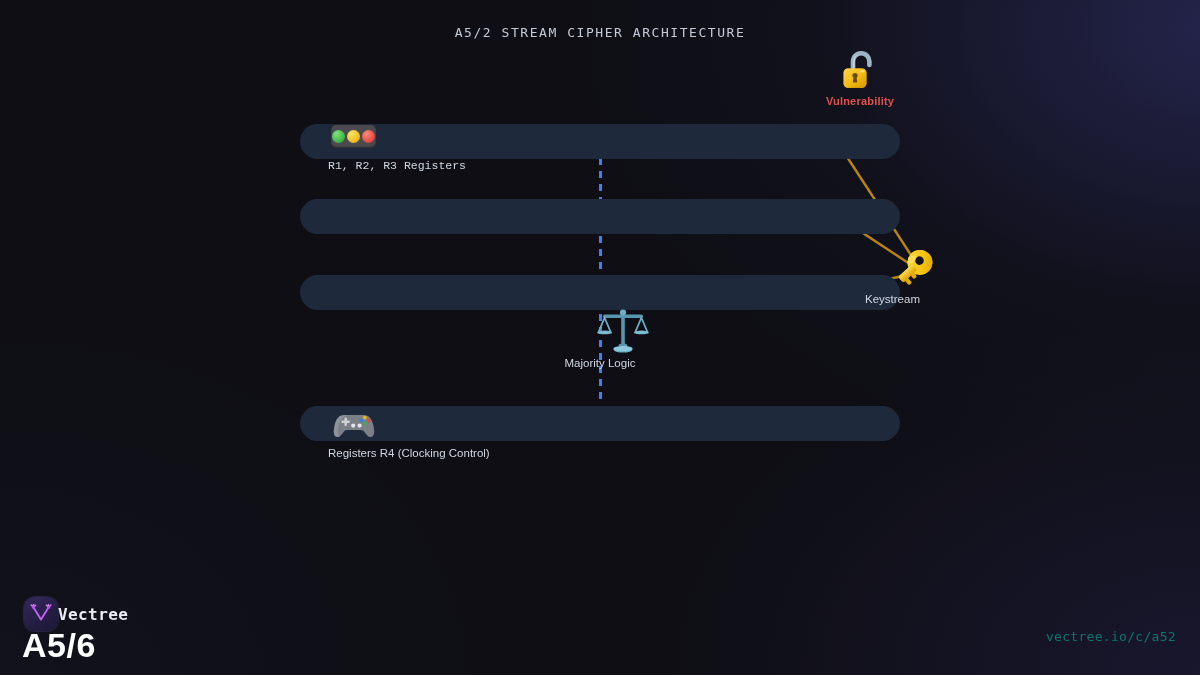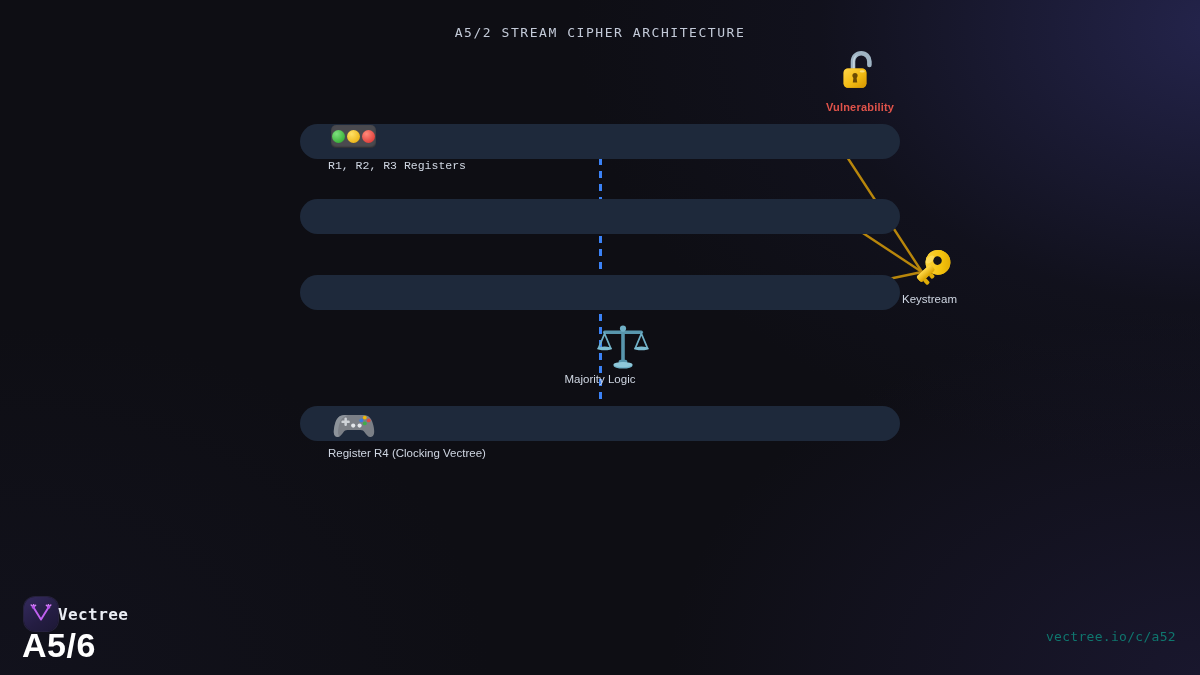--- a/index.html
+++ b/index.html
@@ -74,29 +74,29 @@
   #traffic-light-icon i {
     display:block; width:13px; height:13px; border-radius:50%;
   }
   #traffic-light-icon .tl-green  { background:radial-gradient(circle at 35% 30%, #7ee07e, #22a222); }
   #traffic-light-icon .tl-yellow { background:radial-gradient(circle at 35% 30%, #ffe066, #e8a900); }
   #traffic-light-icon .tl-red    { background:radial-gradient(circle at 35% 30%, #ff8a7a, #d62727); }
 
   
   #vulnerability-group { position:absolute; left:795px; top:48px; width:130px; text-align:center; }
   #vulnerability-label {
-    margin-top:8px; font-size:11px; font-weight:bold; color:#e0534a; letter-spacing:.2px;
-  }
-
-  
-  #keystream-group { position:absolute; left:865px; top:243px; width:92px; text-align:right; }
+    margin-top:2px; font-size:11px; font-weight:bold; color:#e0534a; letter-spacing:.2px;
+  }
+
+  
+  #keystream-group { position:absolute; left:865px; top:243px; width:92px; text-align:left; }
   #keystream-label { position:absolute; left:0; top:50px; width:92px; font-size:11.5px; color:#cfd6e2; }
 
   
-  #majority-group { position:absolute; left:527px; top:323px; width:146px; text-align:center; }
+  #majority-group { position:absolute; left:527px; top:307px; width:146px; text-align:center; }
   #majority-label { margin-top:2px; font-size:11.5px; color:#cfd6e2; }
 
   
   #footer-brand { position:absolute; left:24px; bottom:44px; display:flex; align-items:center; }
   #brand-logo {
     width:34px; height:34px; border-radius:11px;
     background:linear-gradient(145deg,#342a5e 0%,#241d42 60%,#1d1836 100%);
     display:flex; align-items:center; justify-content:center;
     box-shadow:0 0 0 1px rgba(140,110,220,0.18);
   }
@@ -155,21 +155,21 @@
       <rect x="11.4" y="14.6" width="8.4" height="2.5" rx="1.2" fill="#cfd3d8"></rect>
       <rect x="14.4" y="11.6" width="2.5" height="8.4" rx="1.2" fill="#cfd3d8"></rect>
       <circle cx="23.2" cy="19.6" r="2.1" fill="#e3e6ea"></circle>
       <circle cx="29.6" cy="19.6" r="2.1" fill="#e3e6ea"></circle>
       <circle cx="34.8" cy="11.6" r="1.9" fill="#f2b705"></circle>
       <circle cx="38.7" cy="14.4" r="1.9" fill="#e04b3f"></circle>
       <circle cx="31.3" cy="14.4" r="1.9" fill="#3a7ce0"></circle>
       <circle cx="34.8" cy="17.4" r="1.9" fill="#3fae4a"></circle>
     </svg>
   </div>
-  <div class="reg-label" style="left:328px; top:447px;">Register R4 (Clocking Vectree)</div>
+  <div class="reg-label" style="left:328px; top:447px;">Registers R4 (Clocking Control)</div>
 
   <div id="vulnerability-group">
     <div style="height:45px;">
       <svg width="44" height="45" viewBox="0 0 44 45">
         <path d="M15 22 L15 13.5 C15 8.8 18.6 5.2 23.2 5.2 C27.8 5.2 31.4 8.8 31.4 13.5 L31.4 17" stroke="#9fb4c4" stroke-width="4.6" fill="none" stroke-linecap="round"></path>
         <path d="M15 22 L15 13.5 C15 9.8 17.2 6.8 20.4 5.7 C18.0 7.2 16.6 10.0 16.6 13.5 L16.6 22 Z" fill="#c3d3de"></path>
         <rect x="5.6" y="20.5" width="22.8" height="19.2" rx="4.2" fill="#e8a90a"></rect>
         <rect x="5.6" y="20.5" width="22.8" height="19.2" rx="4.2" fill="url(#lockgrad)"></rect>
         <defs>
           <linearGradient id="lockgrad" x1="0" y1="0" x2="1" y2="1">

